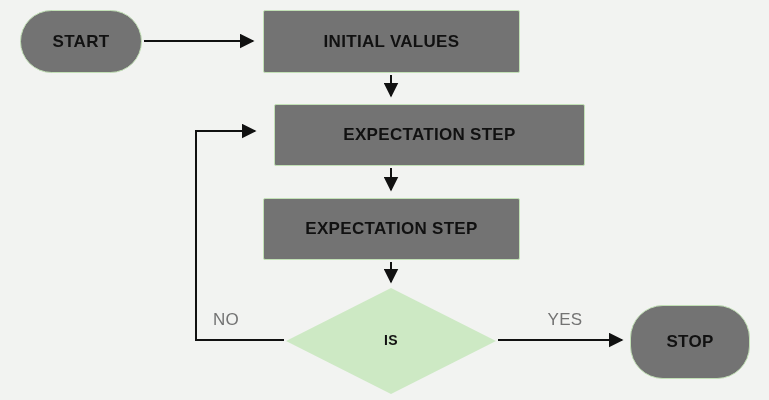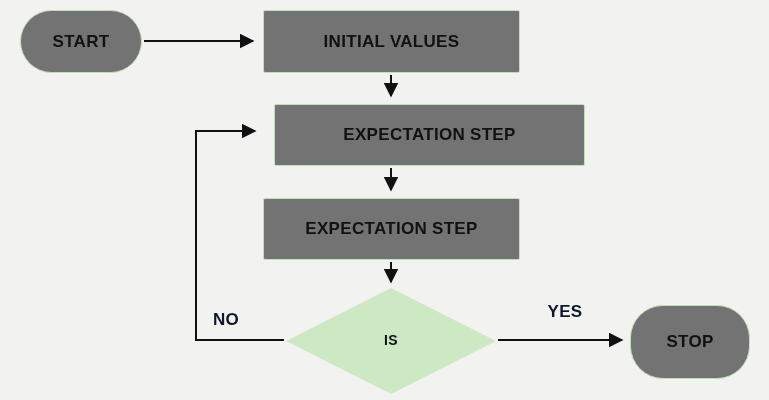--- a/index.html
+++ b/index.html
@@ -69,26 +69,26 @@
     display: block;
   }
   #node-start        { left: 20px;  top: 10px;  width: 122px; height: 63px; }
   #node-initial      { left: 263px; top: 10px;  width: 257px; height: 63px; }
   #node-expectation  { left: 274px; top: 104px; width: 311px; height: 62px; }
   #node-maximization { left: 263px; top: 198px; width: 257px; height: 62px; }
   #node-converged    { left: 286px; top: 288px; width: 210px; height: 106px; }
   #node-stop         { left: 630px; top: 305px; width: 120px; height: 74px; }
   .edge-label {
     position: absolute;
-    font-weight: 700;
+    font-weight: 400;
     font-size: 17px;
     letter-spacing: 0.3px;
-    color: #0f172a;
+    color: #737373;
   }
-  #label-yes { left: 543px; top: 302px; width: 44px; text-align: center; }
+  #label-yes { left: 543px; top: 310px; width: 44px; text-align: center; }
   #label-no  { left: 206px; top: 310px; width: 40px; text-align: center; }
 </style>
 </head>
 <body>
 
 <div class="canvas">
 
   <svg class="edges-layer" width="769" height="400" viewBox="0 0 769 400" xmlns="http://www.w3.org/2000/svg">
     <defs>
       <marker id="arrowhead" viewBox="0 0 10 10" refX="9" refY="5" markerWidth="7.5" markerHeight="7.5" orient="auto">

